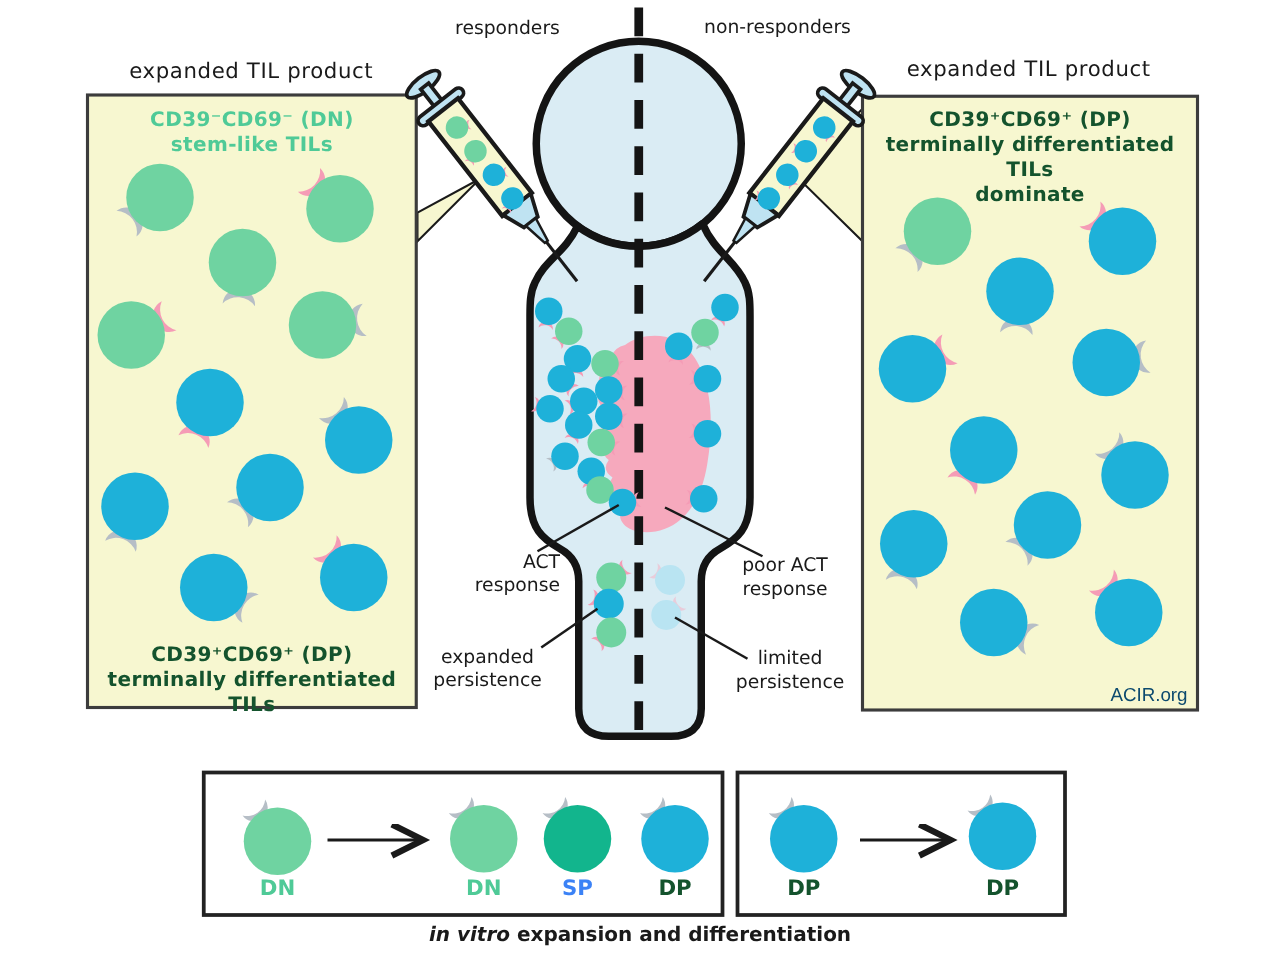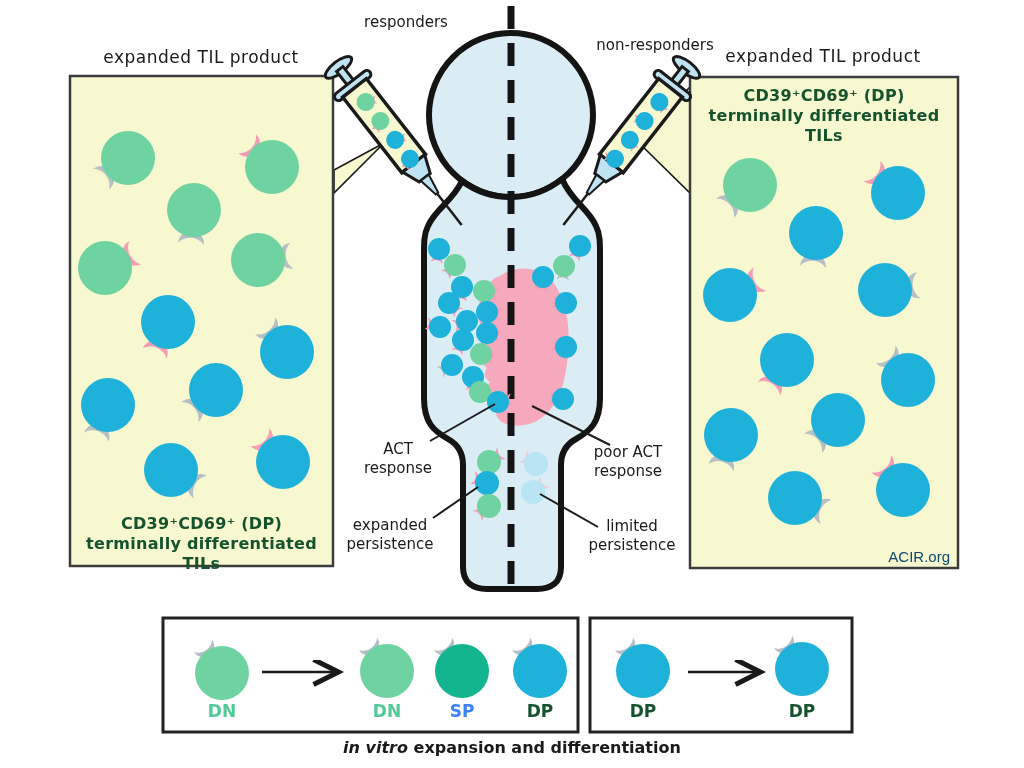--- a/index.html
+++ b/index.html
@@ -218,35 +218,40 @@
         <use href="#claw" transform="translate(521.100656422233,644.0089401406777) rotate(-125) scale(0.85)" fill="#b6bec6"></use>
         <circle cx="540" cy="671" r="27" fill="#1eb1d9"></circle>
         <use href="#claw" transform="translate(624.100656422233,644.0089401406777) rotate(-125) scale(0.85)" fill="#b6bec6"></use>
         <circle cx="643" cy="671" r="27" fill="#1eb1d9"></circle>
         <use href="#claw" transform="translate(783.100656422233,642.0089401406777) rotate(-125) scale(0.85)" fill="#b6bec6"></use>
         <circle cx="802" cy="669" r="27" fill="#1eb1d9"></circle>
       </g>
 </svg>
 
 <div class="lbl ann" style="left:336px;top:13px;width:140px;">responders</div>
-<div class="lbl ann" style="left:585px;top:12px;width:140px;margin-top:24px;">non-responders</div>
+<div class="lbl ann" style="left:552px;top:12px;width:140px;">non-responders</div>
 
 <div class="lbl title" style="left:91px;top:47px;width:220px;">expanded TIL product</div>
 <div class="lbl title" style="left:713px;top:46px;width:220px;">expanded TIL product</div>
 
+<div class="lbl hdr green-t" style="left:78px;top:86px;width:247px;">
+  <div>CD39⁻CD69⁻ (DN)</div>
+  <div>stem-like TILs</div>
+</div>
 <div class="lbl hdr cyan-t" style="left:78px;top:514px;width:247px;">
   <div>CD39⁺CD69⁺ (DP)</div>
   <div>terminally differentiated TILs</div>
 </div>
 <div class="lbl hdr cyan-t" style="left:696px;top:86px;width:256px;">
   <div>CD39⁺CD69⁺ (DP)</div>
   <div>terminally differentiated TILs</div>
-</div>
-
-<div class="lbl ann" style="left:348px;top:440px;width:100px;">
+  <div>dominate</div>
+</div>
+
+<div class="lbl ann" style="left:348px;top:440px;width:100px;text-align:right;">
   <div>ACT</div>
   <div>response</div>
 </div>
 <div class="lbl ann" style="left:567px;top:443px;width:122px;">
   <div>poor ACT</div>
   <div>response</div>
 </div>
 <div class="lbl ann" style="left:325px;top:516px;width:130px;">
   <div>expanded</div>
   <div>persistence</div>

